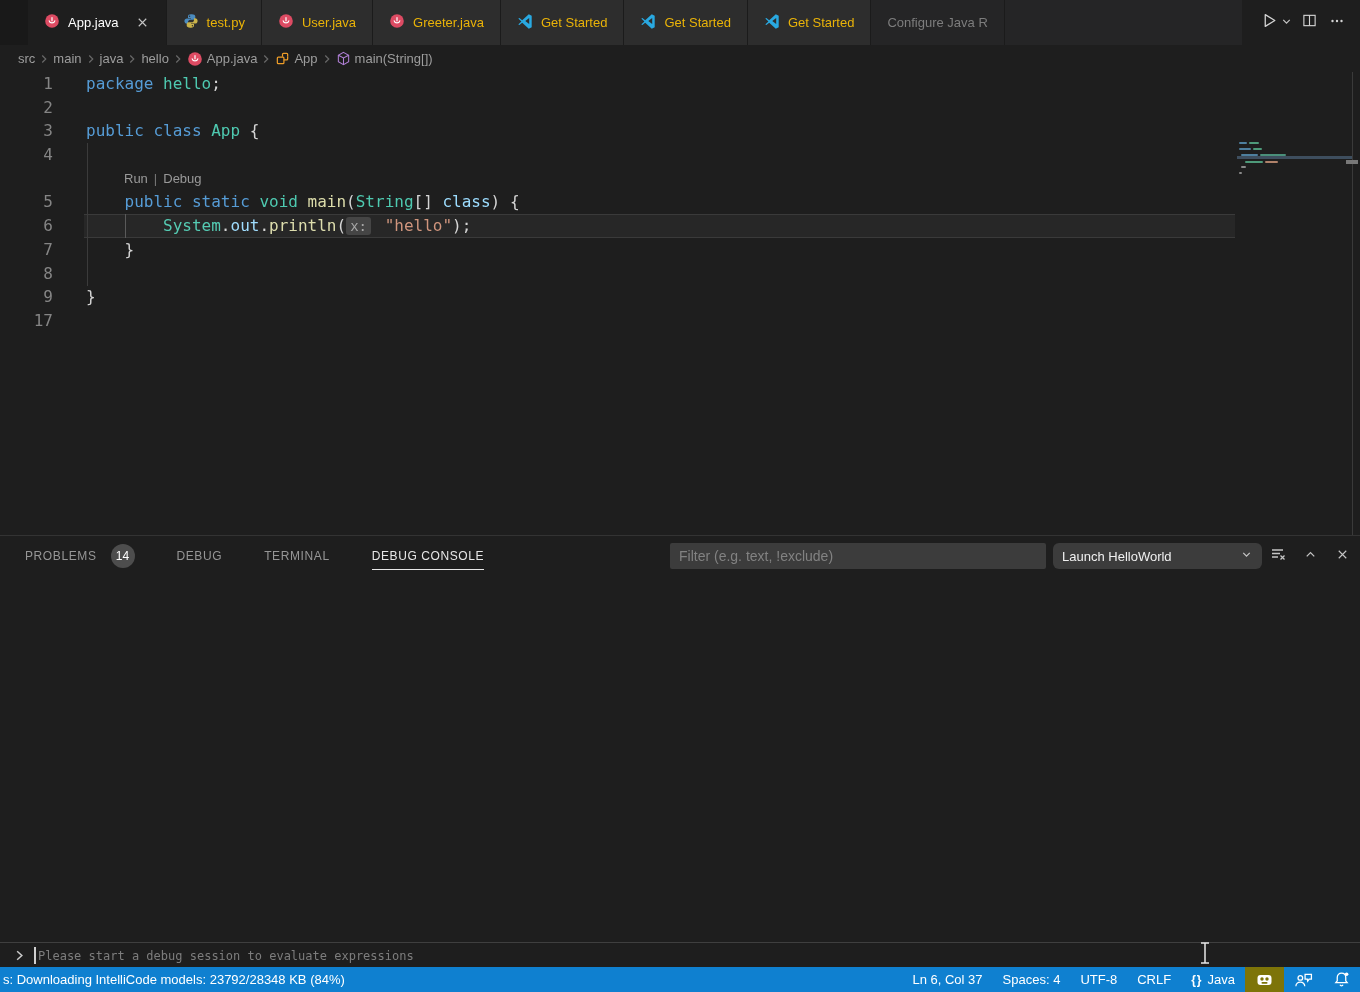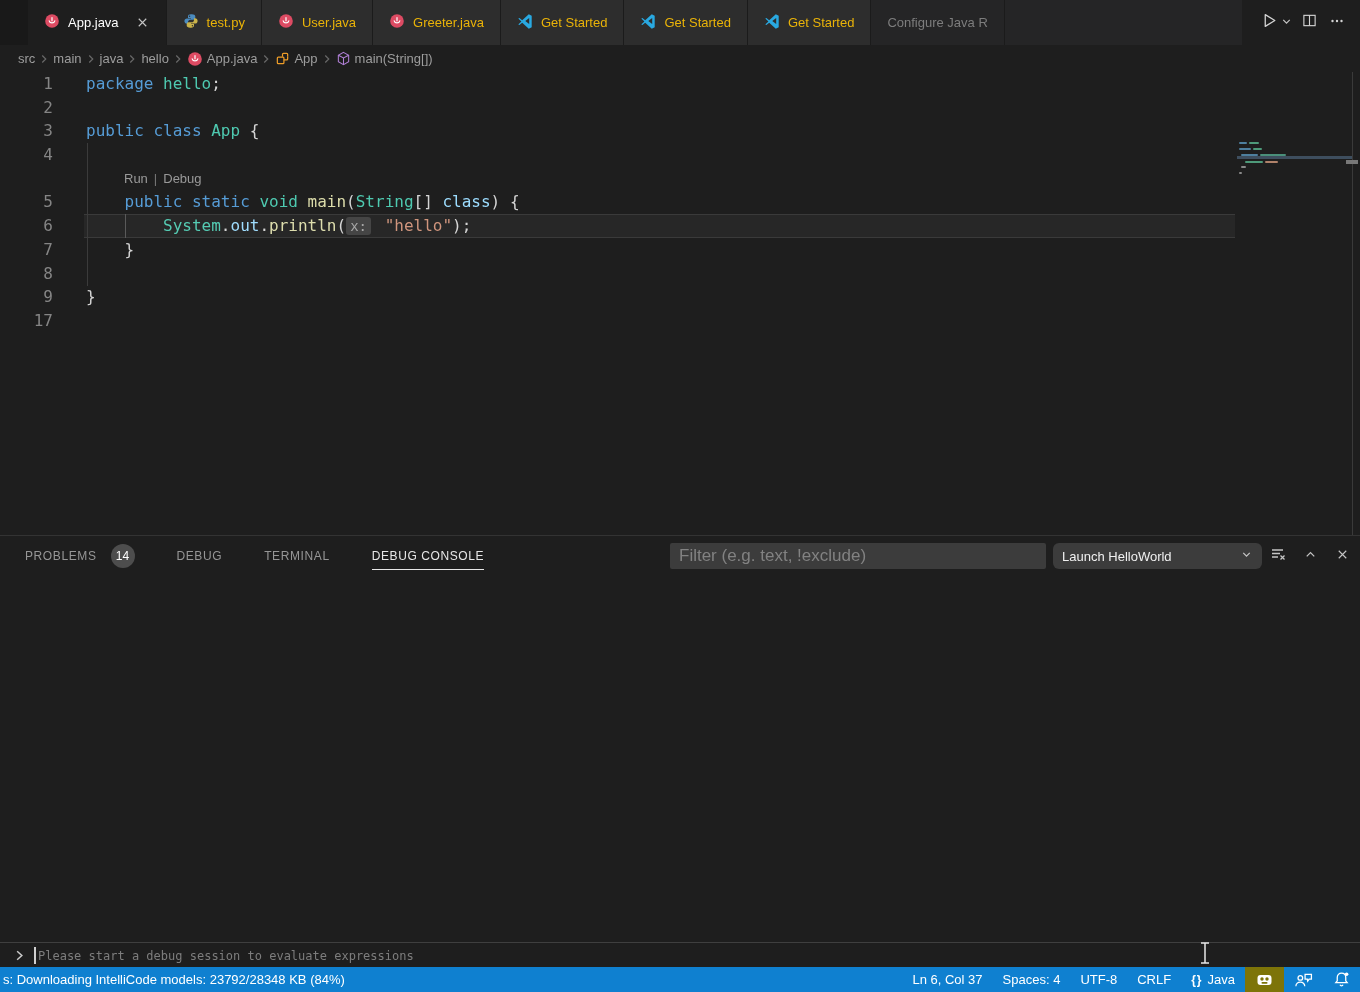--- a/index.html
+++ b/index.html
@@ -60,21 +60,21 @@
            border-top:1px solid rgba(128,128,128,.22); }
   .panel-header { position:relative; height:40px; }
   .panel-tabs { position:absolute; left:25px; top:0; height:40px; display:flex; align-items:flex-end; gap:42px; }
   .panel-tab { position:relative; height:40px; display:flex; align-items:center; gap:14px;
                font-size:12px; letter-spacing:.6px; color:#969696; cursor:pointer; }
   .panel-tab.active { color:#e7e7e7; }
   .panel-tab.active::after { content:""; position:absolute; left:0; right:0; bottom:6px; height:1px; background:#e7e7e7; }
   .badge { min-width:24px; height:24px; padding:0 4px; border-radius:12px; background:#4d4d4d; color:#fff;
            font-size:12px; letter-spacing:0; display:flex; align-items:center; justify-content:center; }
   .filter-input { position:absolute; left:670px; top:7px; width:376px; height:26px; background:#3c3c3c;
-                  border:none; border-radius:2px; color:#ccc; font-size:17px; padding:0 9px; outline:none;
+                  border:none; border-radius:2px; color:#ccc; font-size:14px; padding:0 9px; outline:none;
                   font-family:"Liberation Sans",sans-serif; }
   .filter-input::placeholder { color:#828282; }
   .launch-select { position:absolute; left:1053px; top:7px; width:209px; height:26px; background:#3c3c3c;
                    border-radius:6px; display:flex; align-items:center; justify-content:space-between;
                    padding:0 9px; color:#f0f0f0; font-size:13px; cursor:pointer; }
   .panel-actions { position:absolute; right:6px; top:7px; height:26px; display:flex; align-items:center; gap:8px; }
   .panel-actions .action-btn { width:24px; height:24px; }
   .console-body { position:absolute; left:0; top:40px; width:1360px; height:366px; }
   .console-input { position:absolute; left:0; top:406px; width:1360px; height:26px;
                    border-top:1px solid #3f3f3f; display:flex; align-items:center; cursor:text; }

